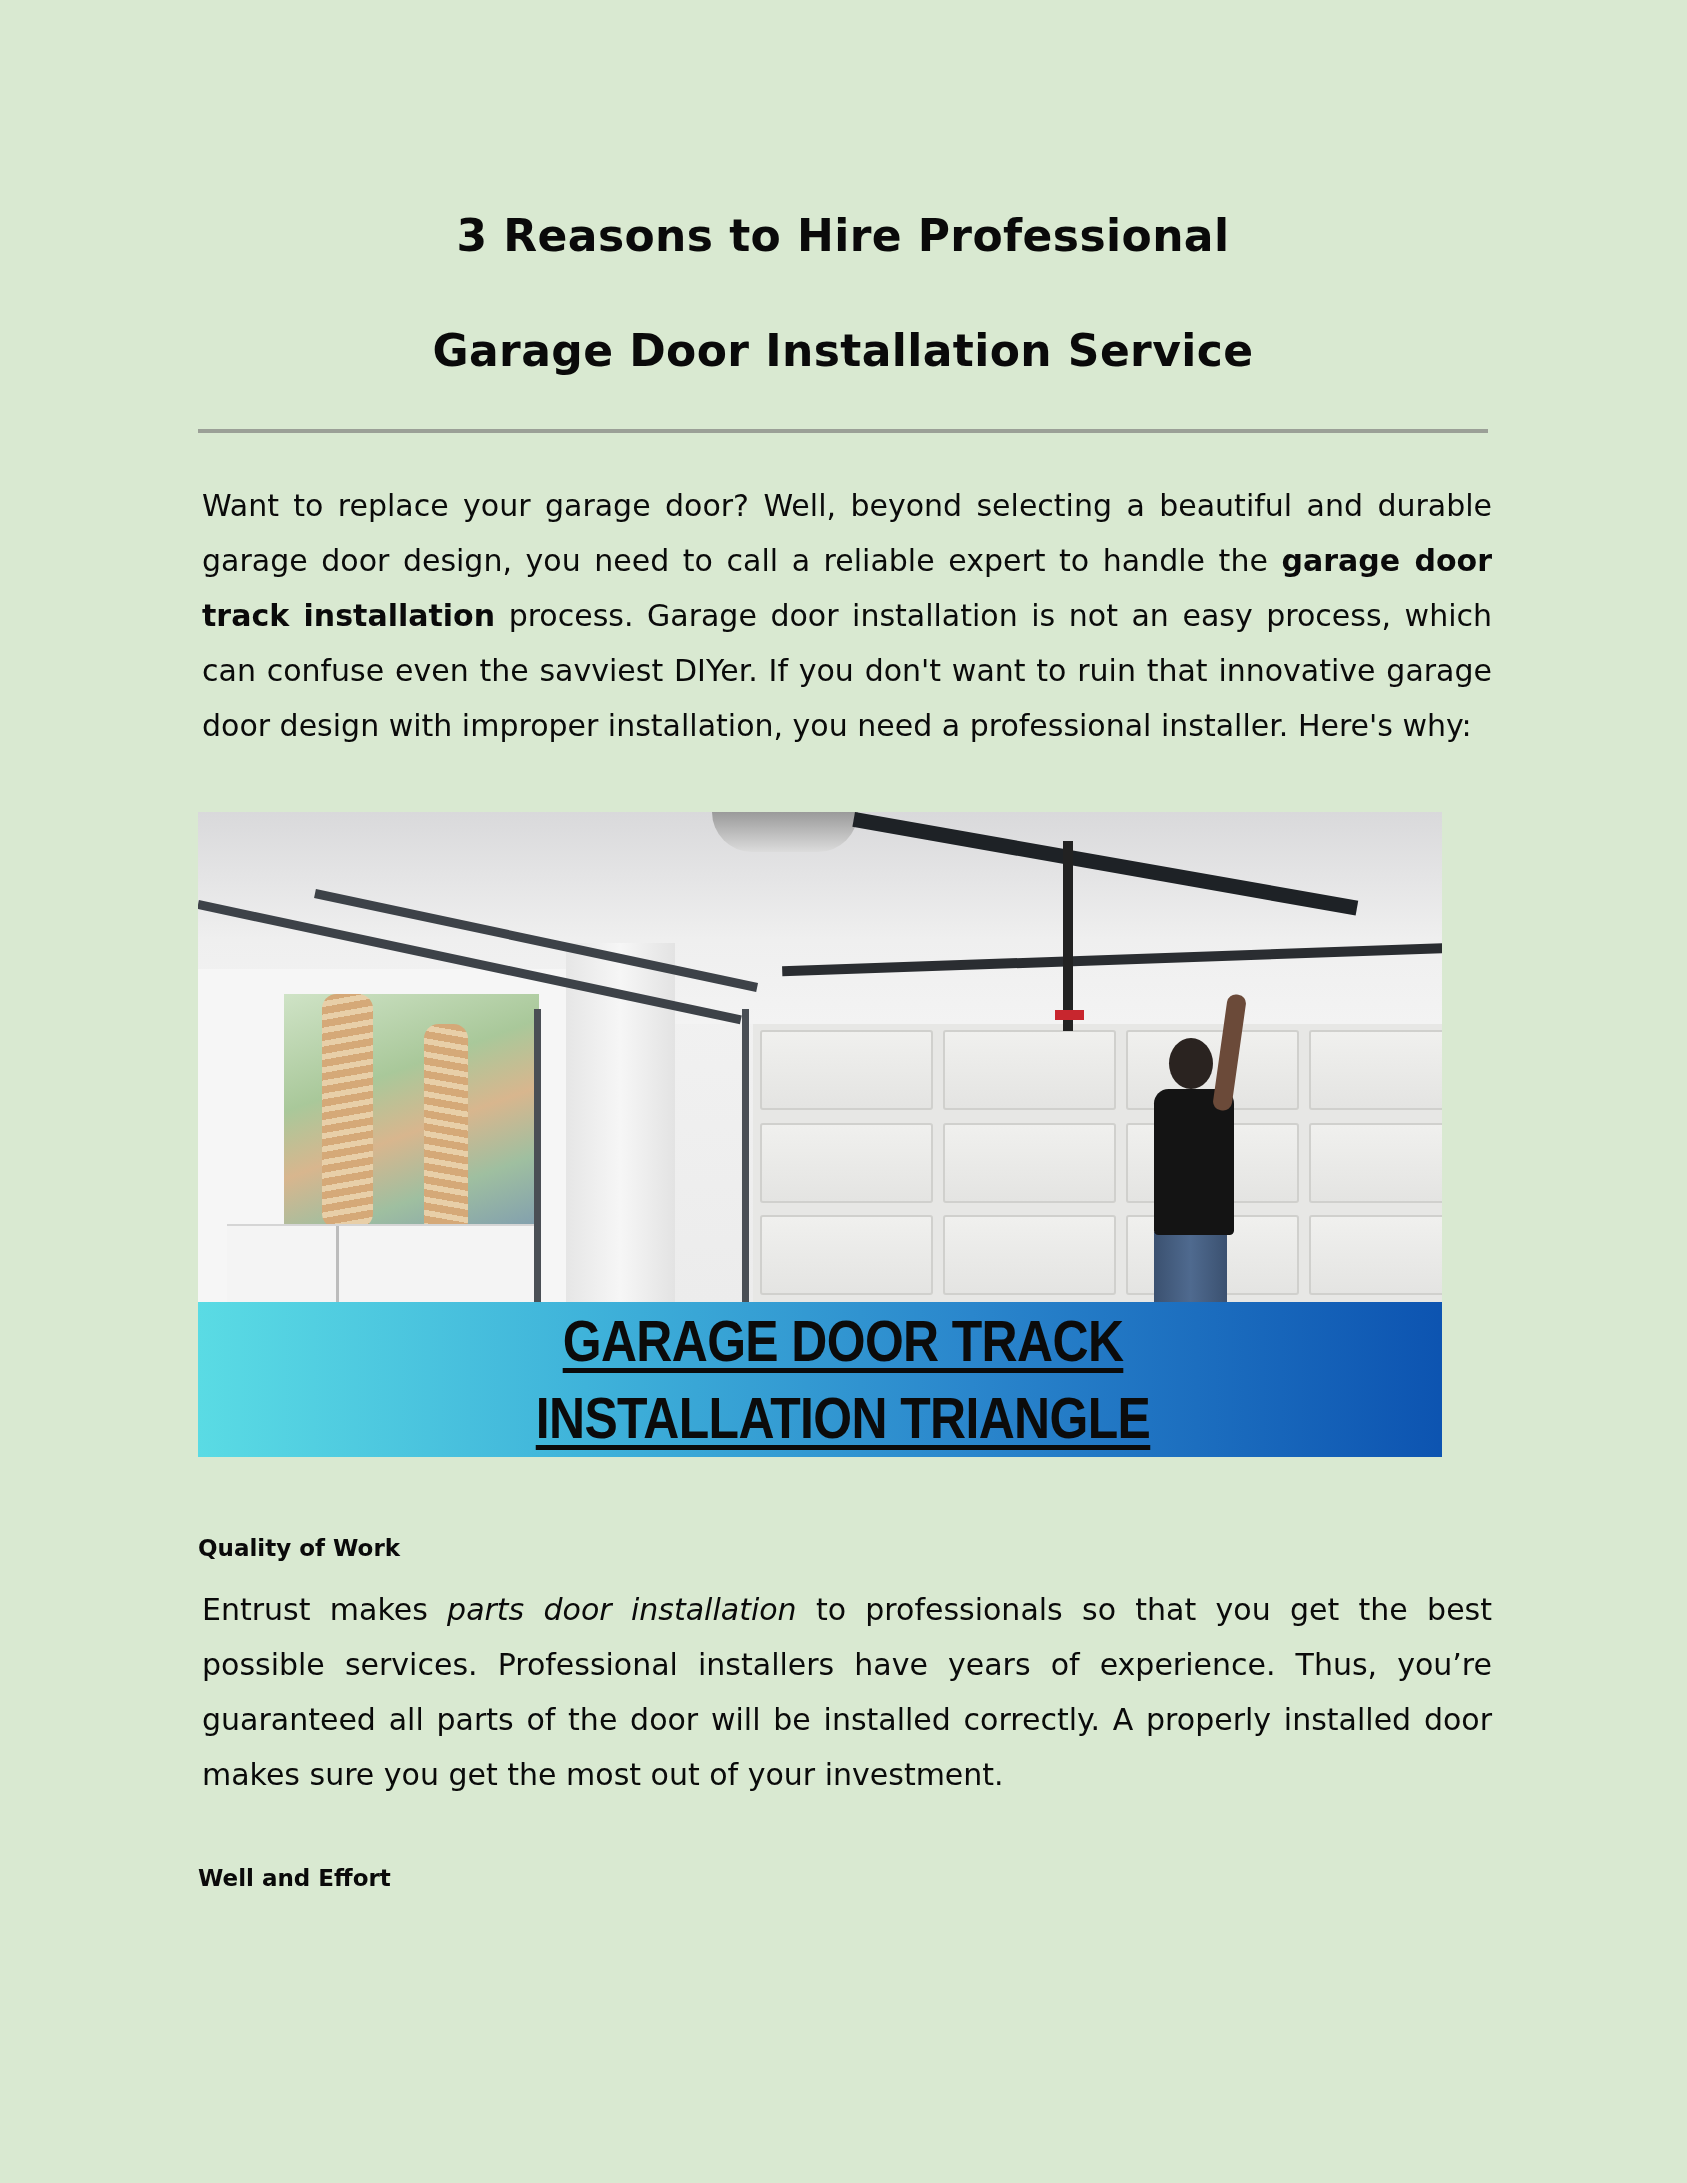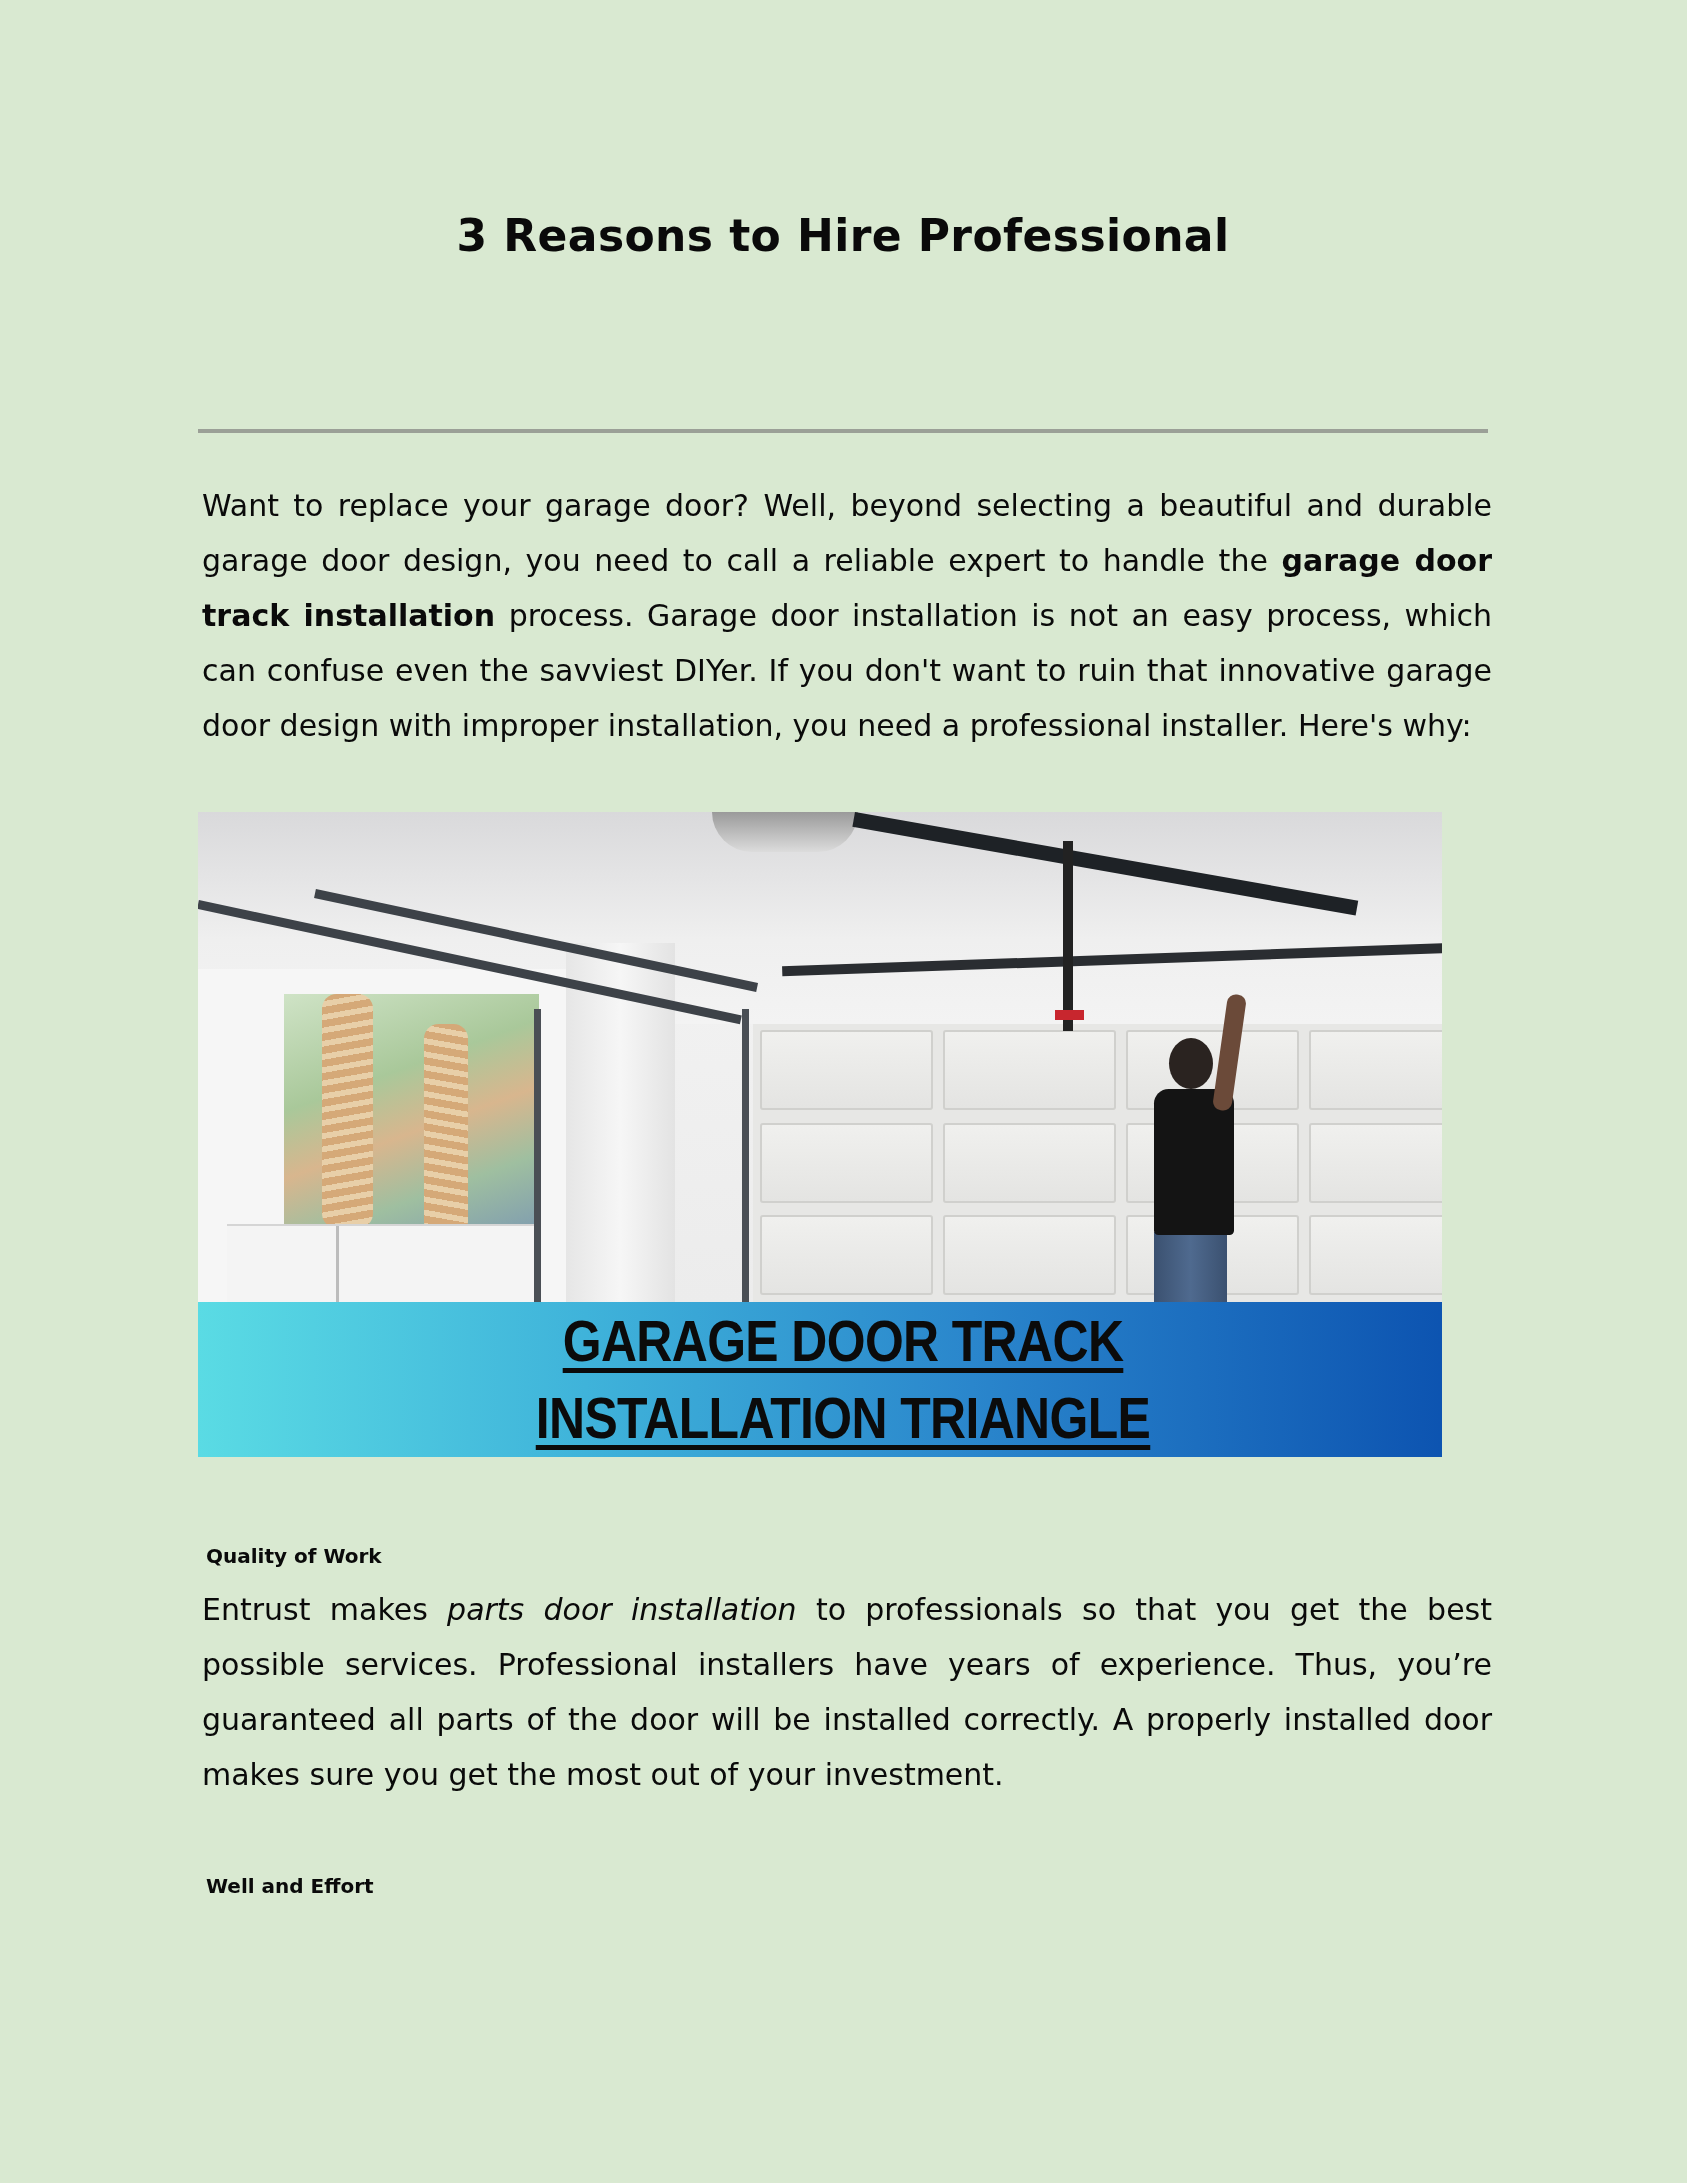--- a/index.html
+++ b/index.html
@@ -26,22 +26,22 @@
 
   .para {
     position: absolute; left: 198px; width: 1290px; margin: 4px;
     font-size: 30px; line-height: 55px; text-align: justify;
     text-align-last: left;
   }
   .p1 { top: 474px; }
   .p2 { top: 1578px; }
 
   .h2 {
-    position: absolute; left: 198px; margin: 8px;
-    font-size: 20px; font-weight: bold; line-height: 36px; text-align: center;
+    position: absolute; left: 198px; margin: 0;
+    font-size: 23px; font-weight: bold; line-height: 36px; text-align: center;
   }
   .h-quality { top: 1530px; }
   .h-time { top: 1860px; }
 
   
   .figure {
     position: absolute; left: 198px; top: 812px; width: 1244px; height: 645px;
     overflow: hidden;
   }
   .photo {
@@ -97,20 +97,21 @@
   .person-arm { left: 1022px; top: 182px; width: 19px; height: 117px; background: #6b4a39; border-radius: 8.8px; transform: rotate(8deg); }
   .person-legs { left: 956px; top: 420px; width: 73px; height: 71px; background: linear-gradient(90deg,#3b5170,#4f6a8f,#3b5170); }
 </style>
 </head>
 <body>
 
 <div class="page">
 
   <h1 class="title">
     <span>3 Reasons to Hire Professional</span><br>
+    <span>Garage Door Installation Service</span>
   </h1>
 
   <hr class="rule">
 
   <p class="para p1"><span>Want to replace your garage door? Well, beyond selecting a beautiful and durable garage door design, you need to call a reliable expert to handle the </span><b>garage door track installation</b><span> process. Garage door installation is not an easy process, which can confuse even the savviest DIYer. If you don't want to ruin that innovative garage door design with improper installation, you need a professional installer. Here's why:</span></p>
 
   <div class="figure">
     <div class="photo" title="Technician installing garage door torsion spring and tracks">
       <div class="abs ceiling"></div>
       <div class="abs left-opening"></div>

